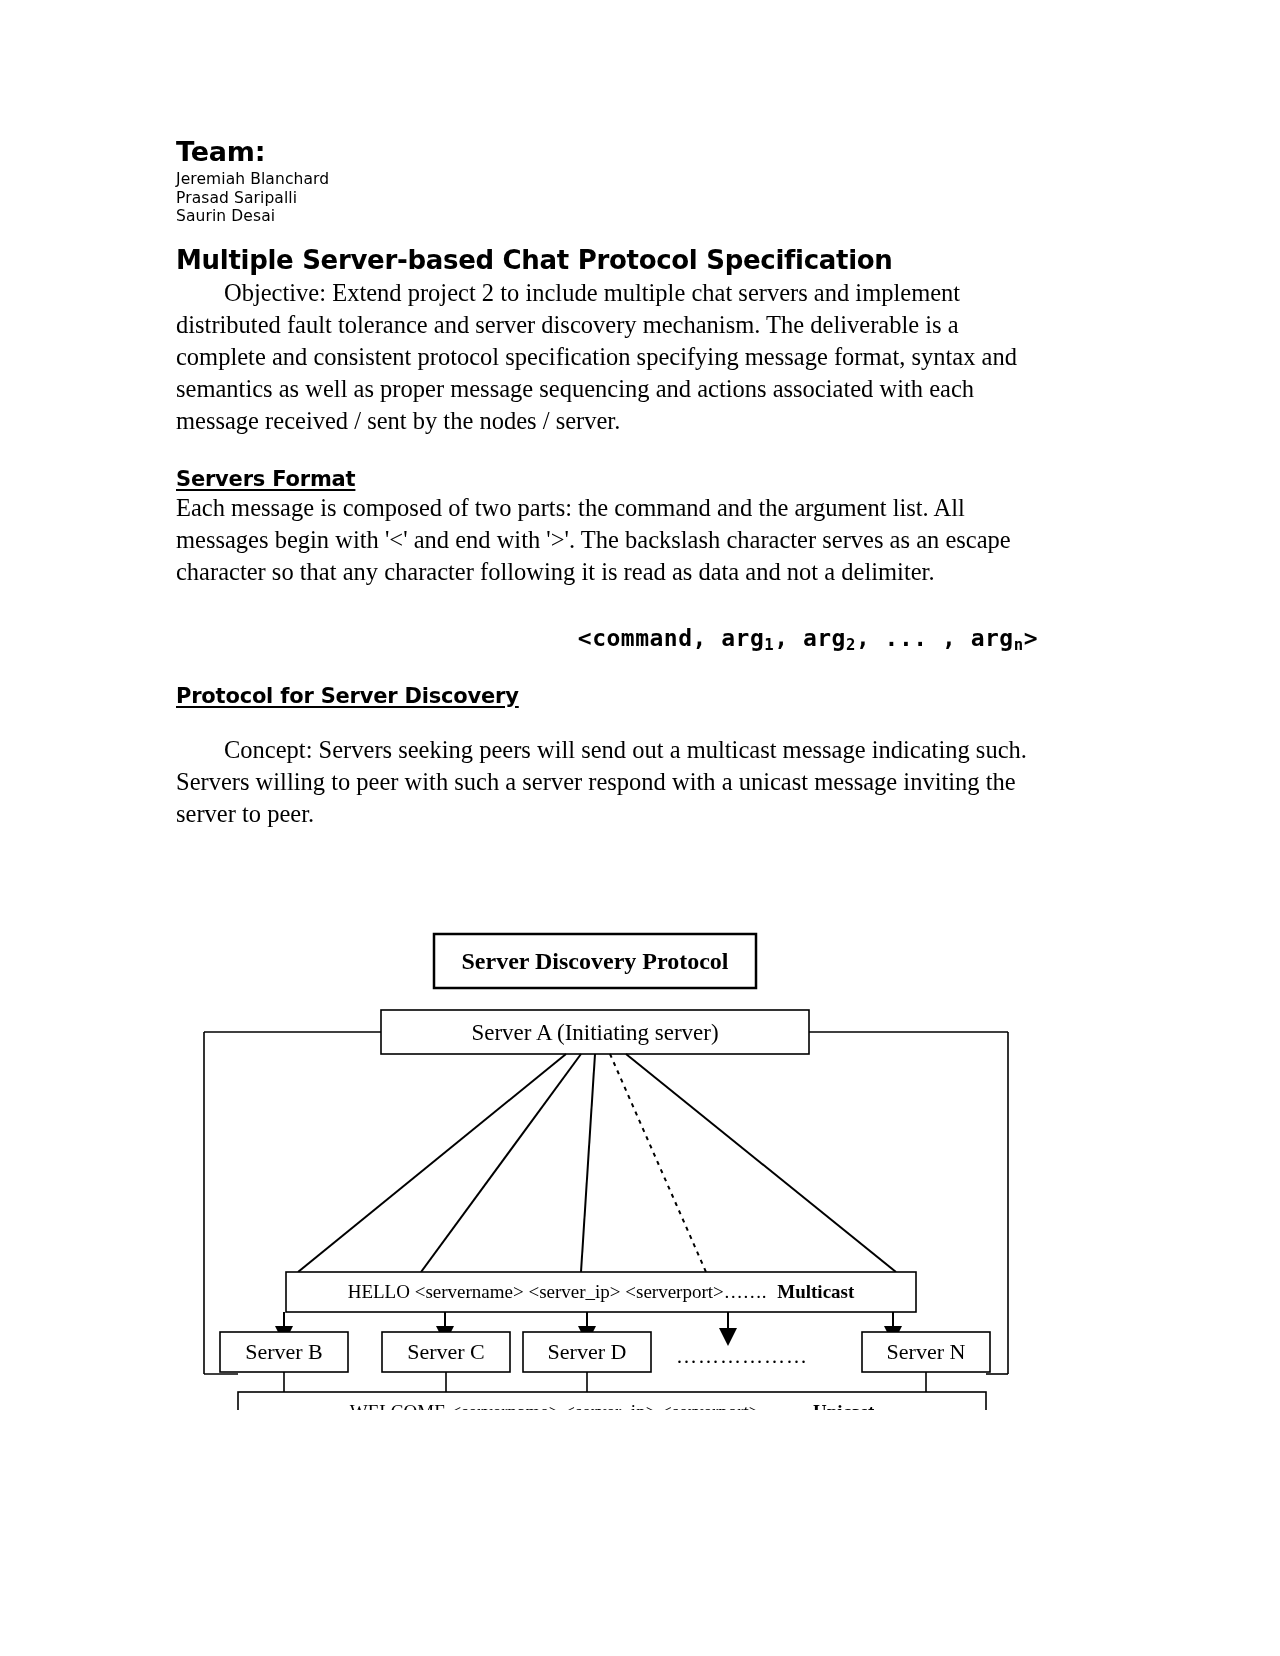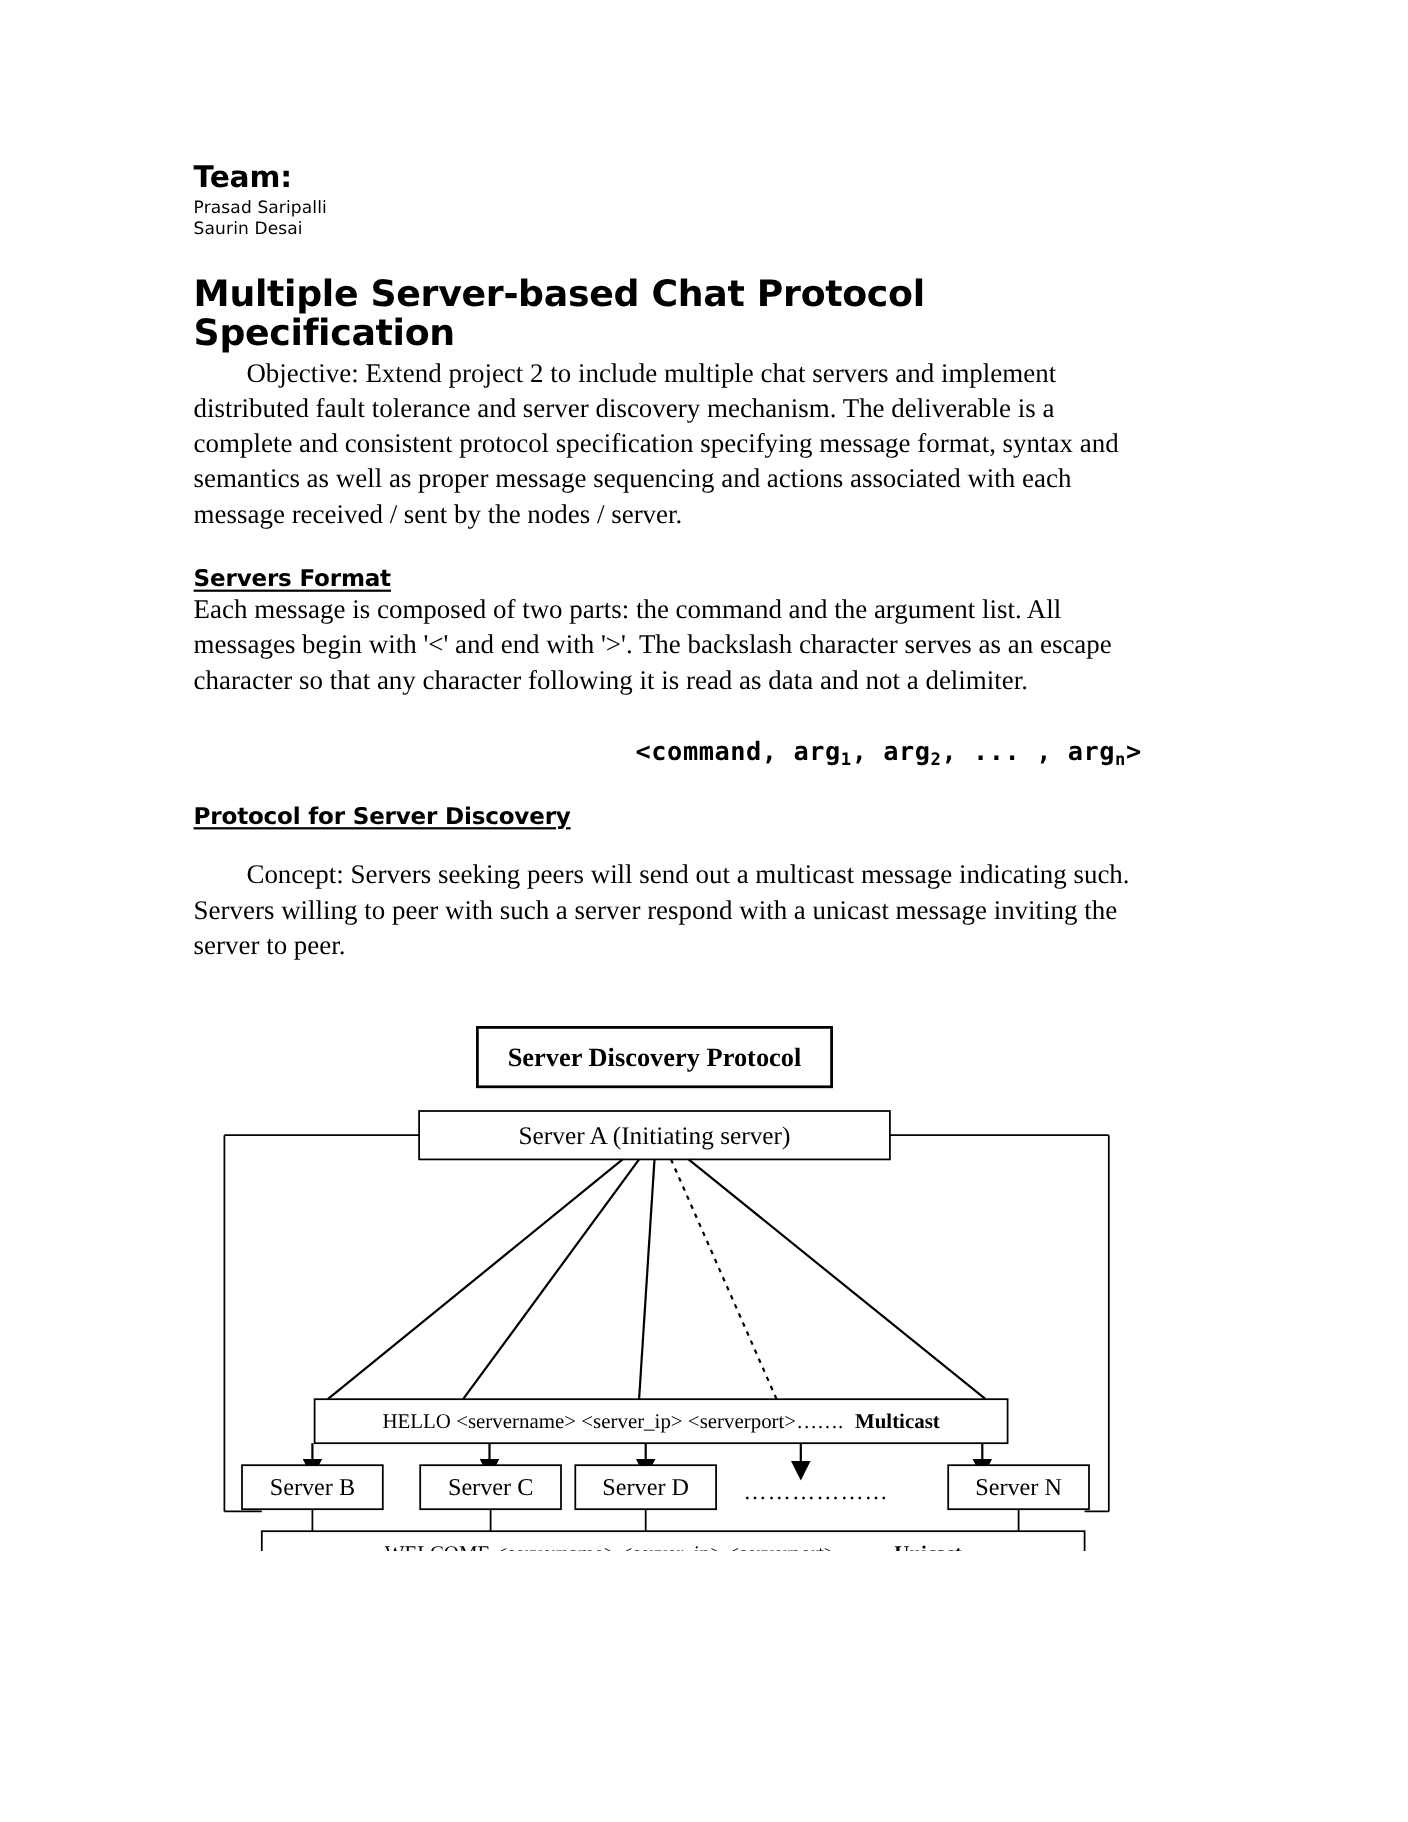--- a/index.html
+++ b/index.html
@@ -18,21 +18,21 @@
   .page {
     position: absolute;
     left: 0; top: 0;
     width: 1280px;
     height: 1656px;
     background: #ffffff;
   }
   .content {
     position: absolute;
     left: 176px;
-    top: 148px;
+    top: 138px;
     width: 862px;
   }
 
   
   .team-heading {
     font-family: "DejaVu Sans", "Liberation Sans", sans-serif;
     font-weight: bold;
     font-size: 27px;
     line-height: 1.05;
     letter-spacing: -0.2px;
@@ -43,23 +43,23 @@
     font-size: 15.5px;
     line-height: 1.18;
     letter-spacing: 0.1px;
     margin: 0;
   }
 
   
   .doc-title {
     font-family: "DejaVu Sans", "Liberation Sans", sans-serif;
     font-weight: bold;
-    font-size: 33px;
+    font-size: 26px;
     letter-spacing: -0.3px;
-    margin: 32px 0 2px 0;
+    margin: 21px 0 2px 0;
     line-height: 1.1;
   }
 
   
   p.body {
     font-family: "Liberation Serif", "DejaVu Serif", serif;
     font-size: 24.5px;
     line-height: 1.31;
     margin: 0;
     text-align: left;
@@ -104,20 +104,21 @@
 </style>
 </head>
 <body>
 
 <div class="page">
 
   <div class="content">
 
     <div>
       <div class="team-heading">Team:</div>
+      <p class="team-member">Jeremiah Blanchard</p>
       <p class="team-member">Prasad Saripalli</p>
       <p class="team-member">Saurin Desai</p>
     </div>
 
     <h1 class="doc-title">Multiple Server-based Chat Protocol Specification</h1>
 
     <p class="body"><span class="lead">Objective:</span><span>  Extend project 2 to include multiple chat servers and implement distributed fault tolerance and server discovery mechanism. The deliverable is a complete and consistent protocol specification specifying message format, syntax and semantics as well as proper message sequencing and actions associated with each message received / sent by the nodes / server.</span></p>
 
     <div class="section-heading">Servers Format</div>
     <p class="body">Each message is composed of two parts: the command and the argument list. All messages begin with '&lt;' and end with '&gt;'.  The backslash character serves as an escape character so that any character following it is read as data and not a delimiter.</p>

